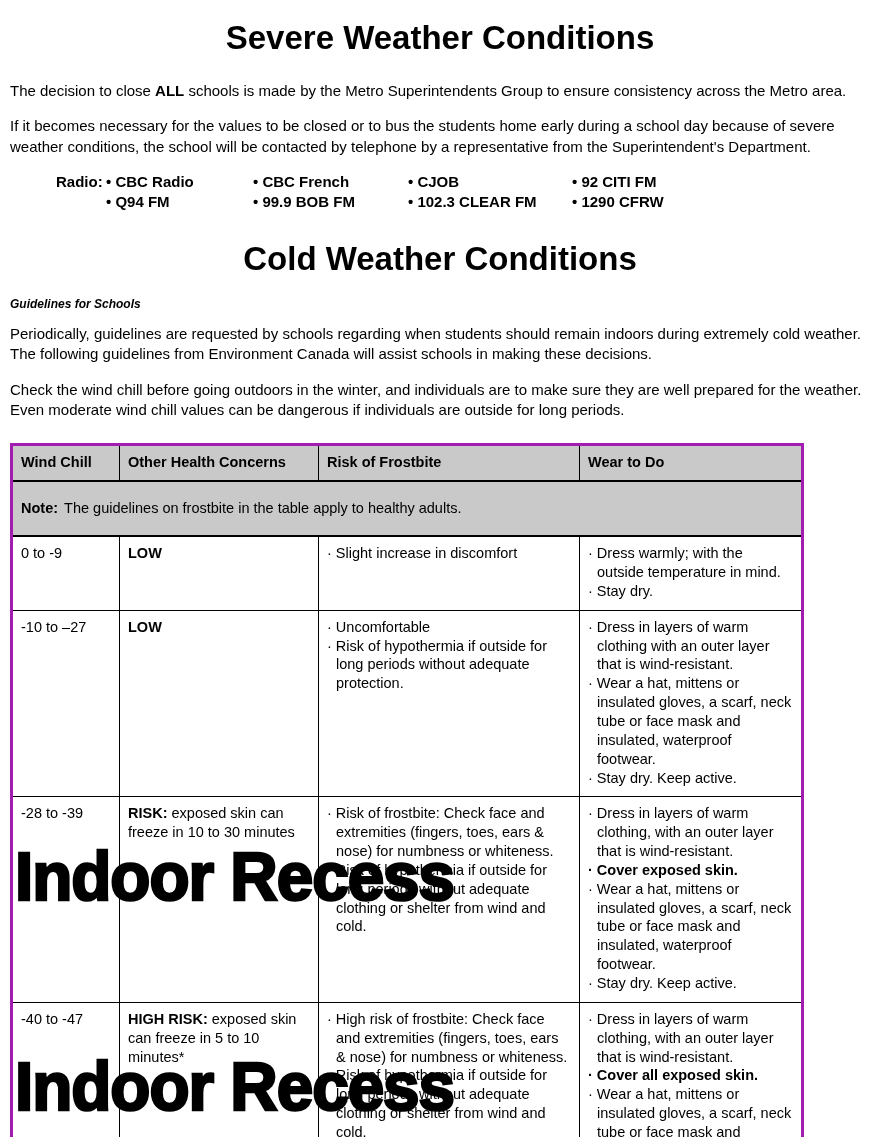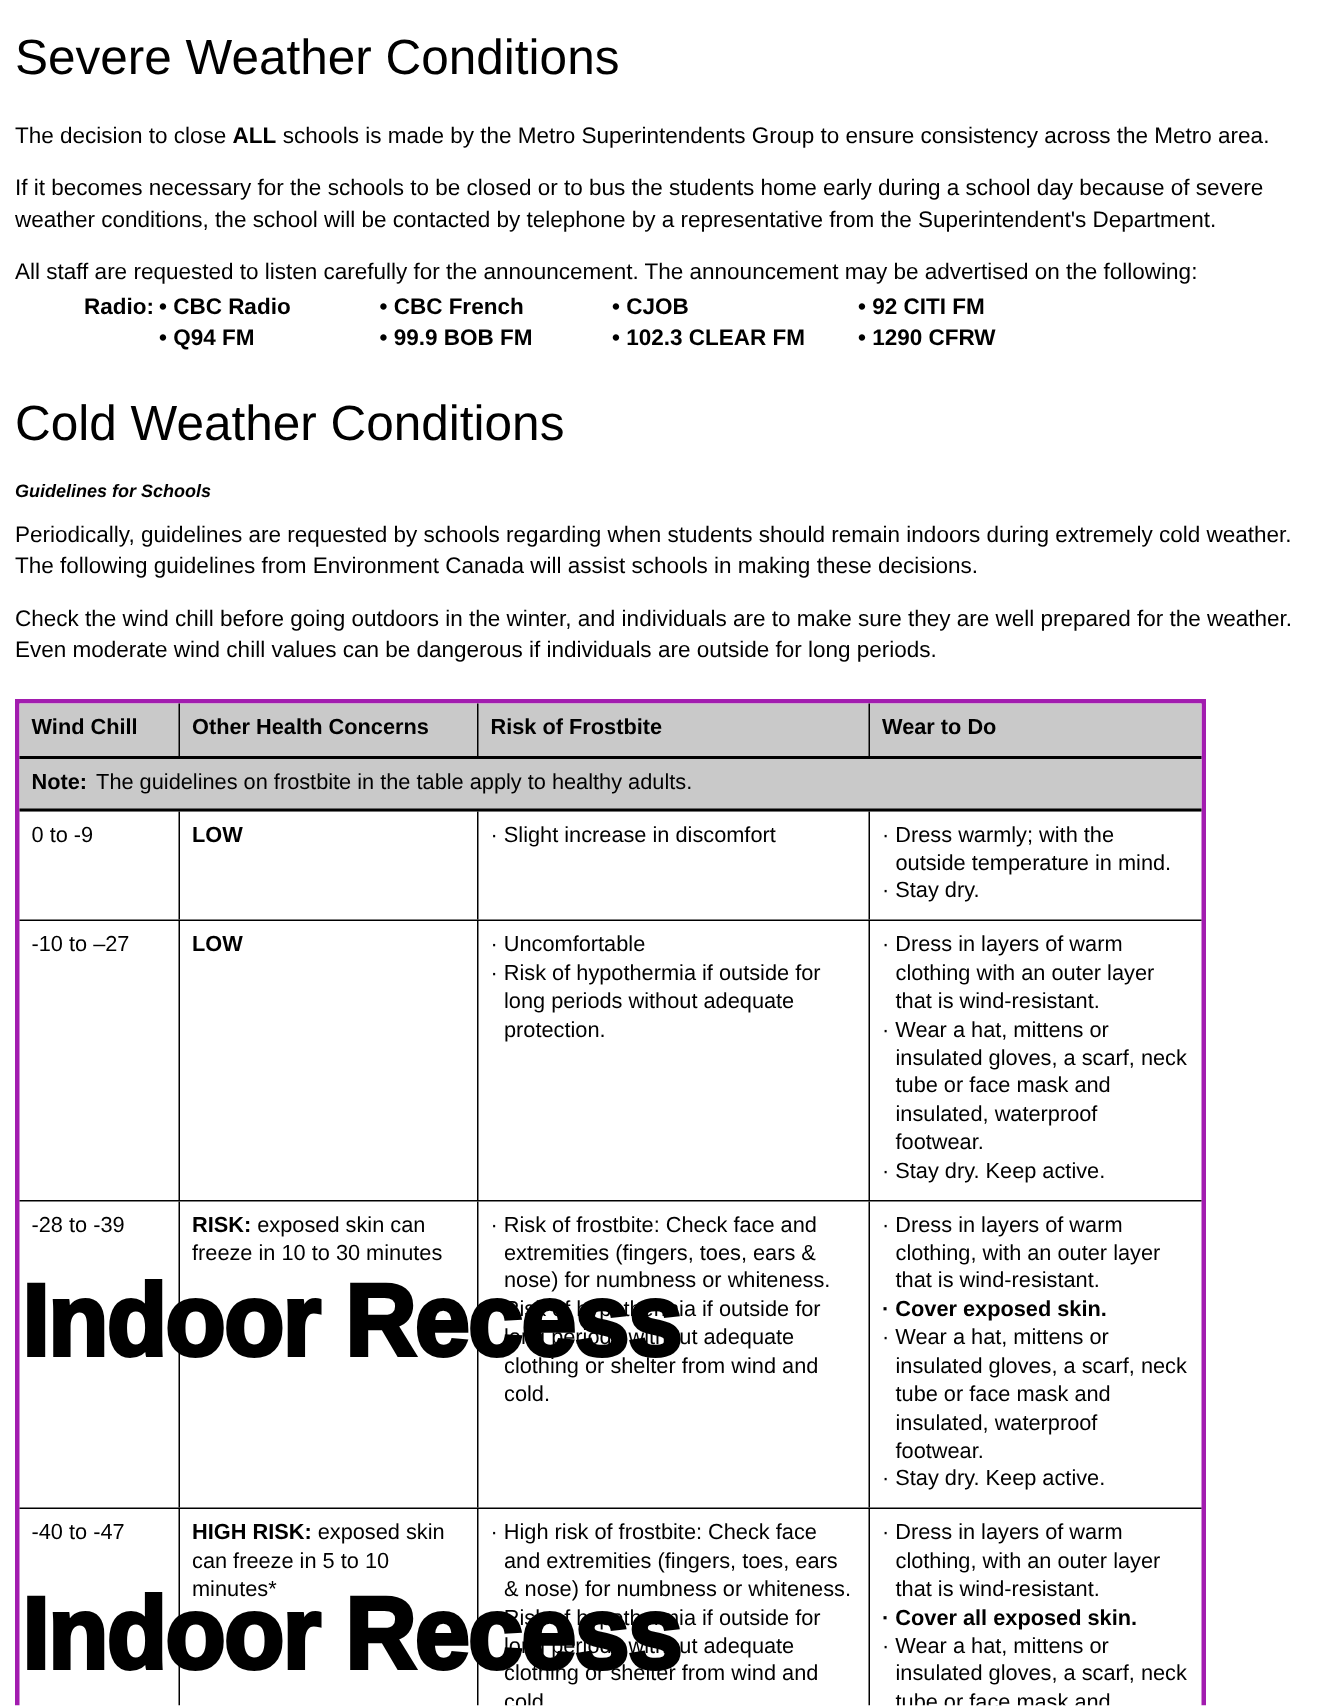--- a/index.html
+++ b/index.html
@@ -10,23 +10,23 @@
     background: #ffffff;
     color: #000;
     font-family: "Liberation Sans", sans-serif;
     font-size: 15px;
     line-height: 1.36;
     overflow: hidden;
     box-sizing: border-box;
     padding: 10px 12px 0 10px;
   }
   .doc-title {
-    text-align: left;
+    text-align: center;
     font-size: 33px;
-    font-weight: normal;
+    font-weight: bold;
     margin: 6px 0 20px 0;
     letter-spacing: 0px;
   }
   .doc-title.second { margin-top: 24px; margin-bottom: 14px; }
   p.body-par { margin: 0 0 15px 0; }
   p.body-par.tight { margin-bottom: 3px; }
   .b { font-weight: bold; }
 
   
   .radio-block { margin: 0 0 10px 0; }
@@ -61,21 +61,21 @@
   }
   .wrow:last-child { border-bottom: none; }
   .wrow.whead {
     background: #c9c9c9;
     border-bottom: 2px solid #000;
     font-weight: bold;
   }
   .wnote {
     background: #c9c9c9;
     border-bottom: 2px solid #000;
-    padding: 7px 8px;
+    padding: 17px 8px;
   }
   .wnote .note-text { margin-left: 6px; }
   .wcell {
     padding: 7px 8px 9px 8px;
     border-right: 1px solid #000;
     box-sizing: border-box;
   }
   .wcell:last-child { border-right: none; }
   .wrow.r0 { min-height: 62px; }
   .wrow.r1 { min-height: 110px; }
@@ -107,23 +107,22 @@
 </head>
 <body>
 
 <div class="page">
 
   <h1 class="doc-title">Severe Weather Conditions</h1>
 
 
   <p class="body-par"><span>The decision to close </span><span class="b">ALL</span><span> schools is made by the Metro Superintendents Group to ensure consistency across the Metro area.</span></p>
 
-  <p class="body-par">If it becomes necessary for the schools to be closed or to bus the students home early during a school day because of severe weather conditions, the school will be contacted by telephone by a representative from the Superintendent's Department.</p>
-
-  <p class="body-par tight">All staff are requested to listen carefully for the announcement.  The announcement may be advertised on the following:</p>
+  <p class="body-par">If it becomes necessary for the values to be closed or to bus the students home early during a school day because of severe weather conditions, the school will be contacted by telephone by a representative from the Superintendent's Department.</p>
+
 
   <div class="radio-block">
     <div class="radio-row">
       <div class="radio-label">Radio:</div>
     <div class="radio-item">• CBC Radio</div>
         <div class="radio-item">• CBC French</div>
         <div class="radio-item">• CJOB</div>
         <div class="radio-item">• 92 CITI  FM</div>
       </div>
     <div class="radio-row">

